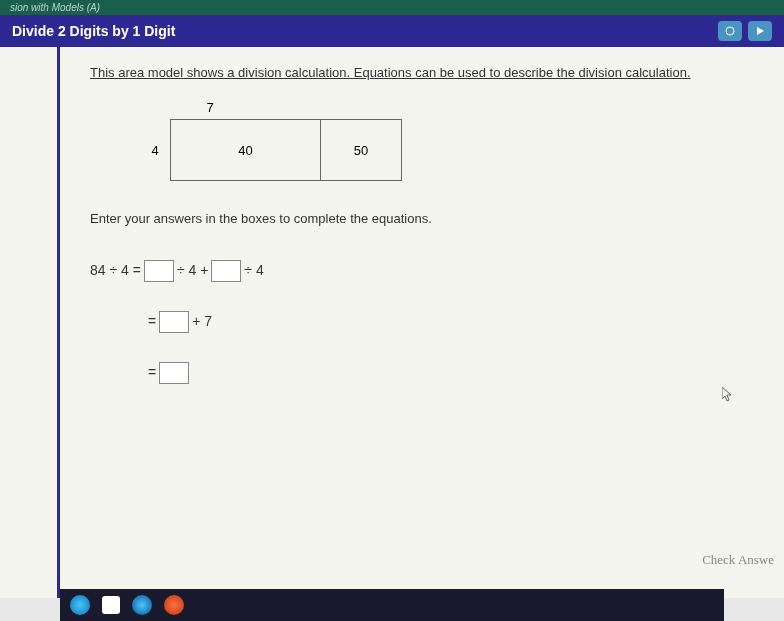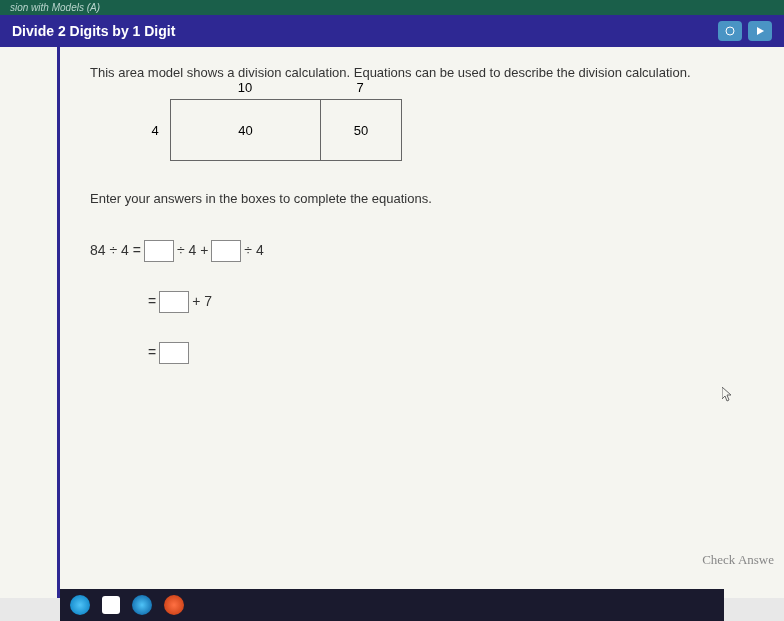--- a/index.html
+++ b/index.html
@@ -56,20 +56,22 @@
     }
     .main-content {
       flex: 1;
       background: #f5f5f0;
       padding: 18px 30px;
       position: relative;
     }
     .instruction {
       font-size: 13px;
       color: #333;
+      margin-bottom: 20px;
+      text-decoration: underline;
     }
     .area-model {
       margin-left: 50px;
       margin-bottom: 30px;
     }
     .model-top-labels {
       display: flex;
       margin-left: 30px;
     }
     .top-label-1 {
@@ -208,21 +210,20 @@
 </div>
 
 <div class="content-wrapper">
   <div class="left-margin"></div>
   <div class="main-content">
 
     <div class="instruction">This area model shows a division calculation. Equations can be used to describe the division calculation.</div>
 
     <div class="area-model">
       <div class="model-top-labels">
-        <div class="top-label-1">10</div>
         <div class="top-label-2">7</div>
       </div>
       <div class="model-row">
         <div class="left-label">4</div>
         <div class="model-boxes">
           <div class="box-1">40</div>
           <div class="box-2">50</div>
         </div>
       </div>
     </div>

